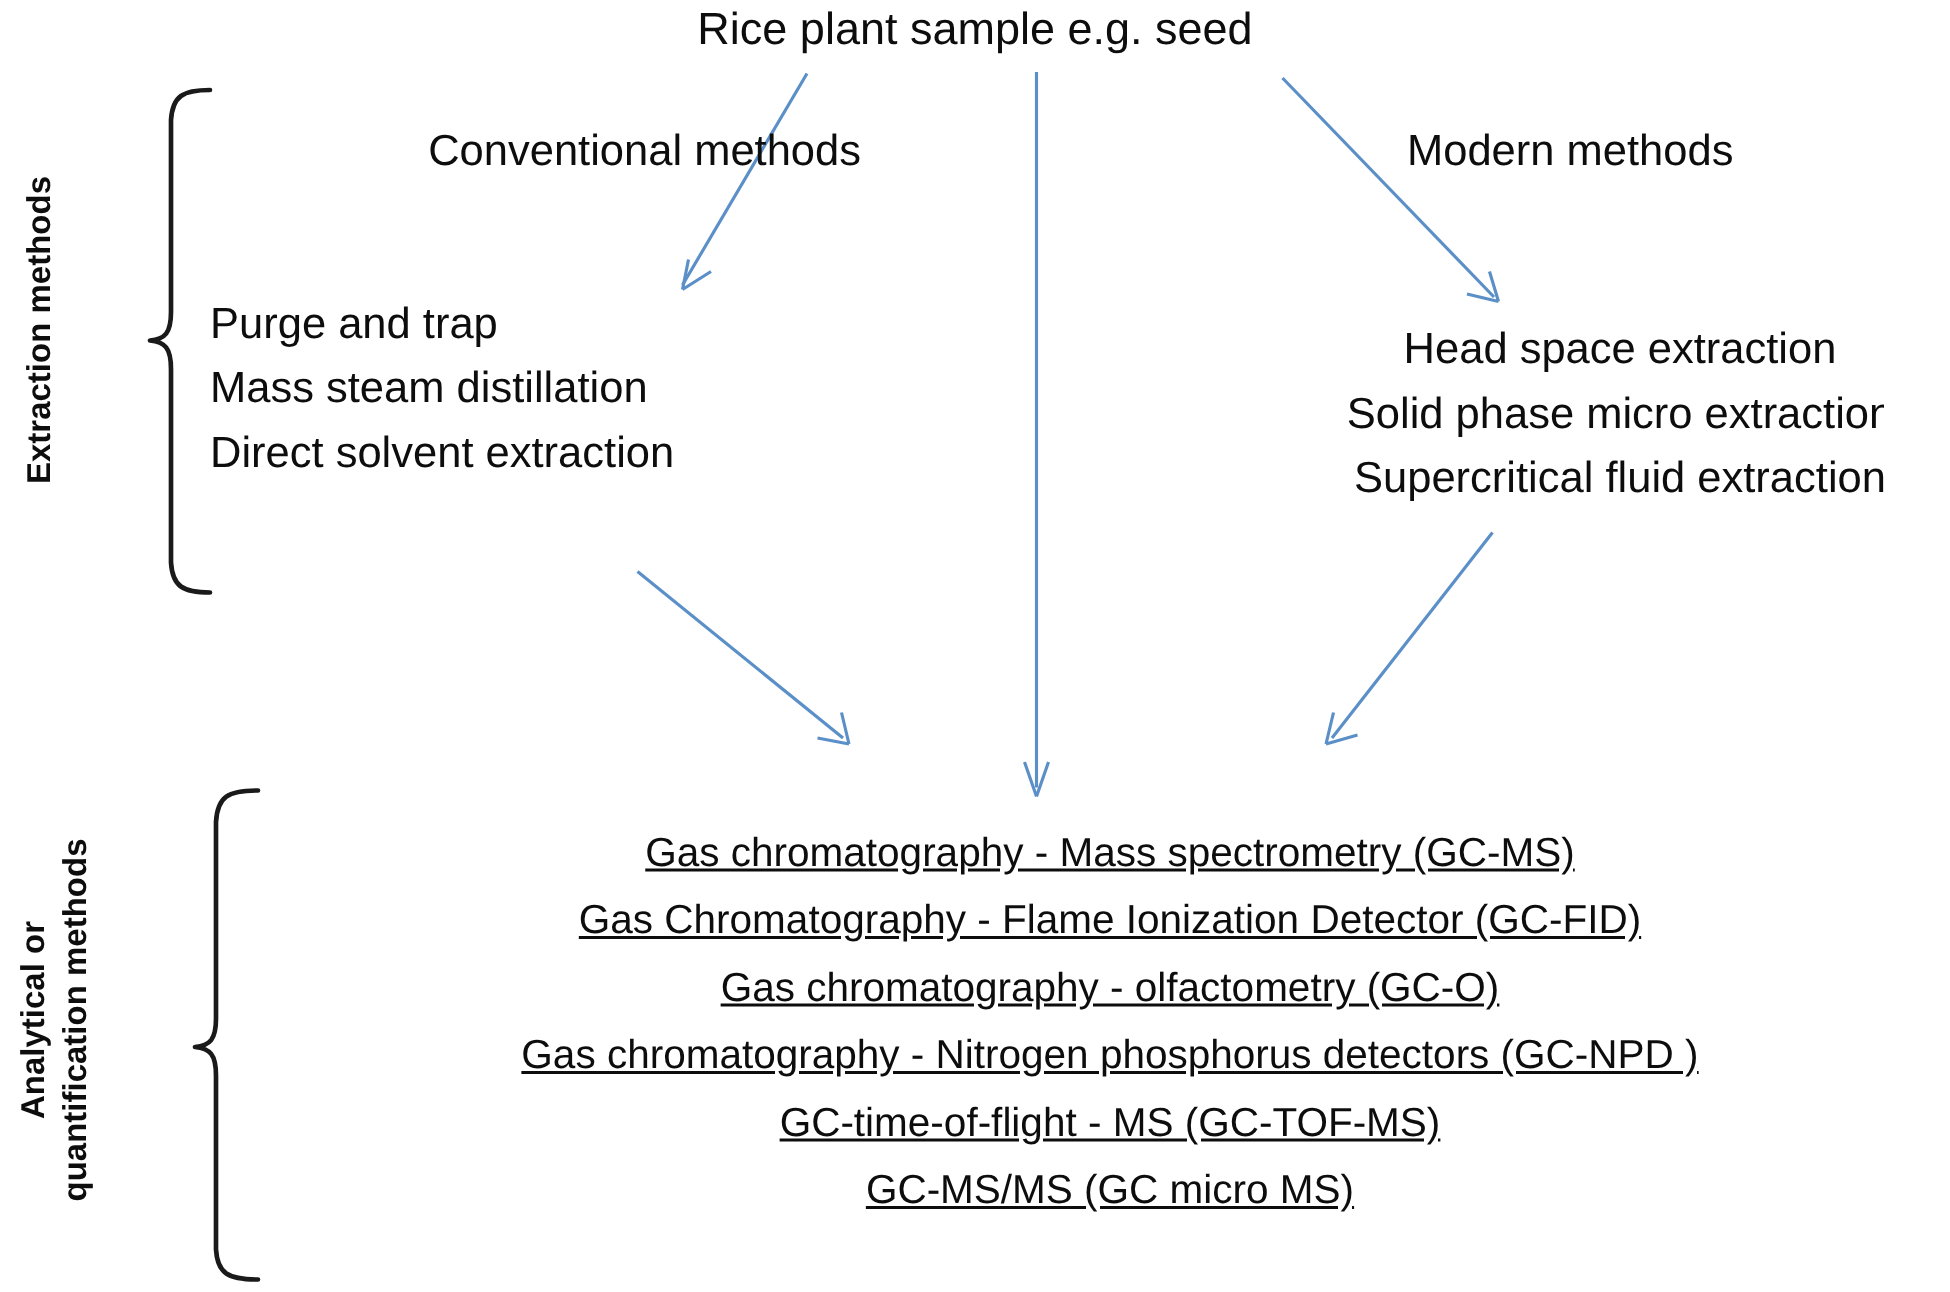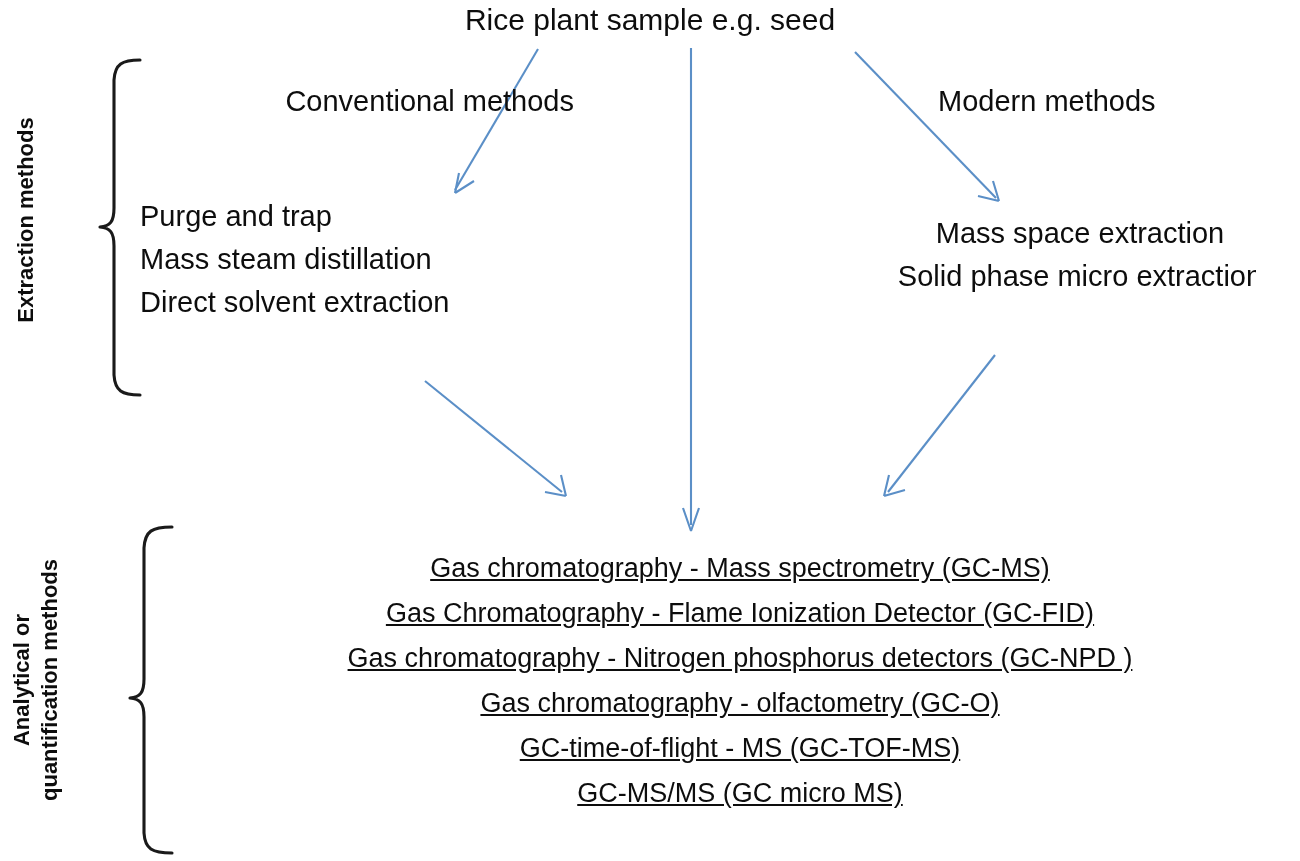--- a/index.html
+++ b/index.html
@@ -194,29 +194,30 @@
     <span>Modern methods</span>
   </div>
 
   <div class="node" id="conventional-list">
     <span class="tline">Purge and trap</span>
     <span class="tline">Mass steam distillation</span>
     <span class="tline">Direct solvent extraction</span>
   </div>
 
   <div class="node" id="modern-list">
-    <span class="tline">Mass space extraction</span>
+    <span class="tline">Head space extraction</span>
     <span class="tline">Solid phase micro extraction</span>
+    <span class="tline">Supercritical fluid extraction</span>
   </div>
 
   <div class="node" id="analytical-list">
     <span class="tline">Gas chromatography - Mass spectrometry (GC-MS)</span>
     <span class="tline">Gas Chromatography - Flame Ionization Detector (GC-FID)</span>
+    <span class="tline">Gas chromatography - olfactometry (GC-O)</span>
     <span class="tline">Gas chromatography - Nitrogen phosphorus detectors (GC-NPD )</span>
-    <span class="tline">Gas chromatography - olfactometry (GC-O)</span>
     <span class="tline">GC-time-of-flight - MS  (GC-TOF-MS)</span>
     <span class="tline">GC-MS/MS (GC micro MS)</span>
   </div>
 
   <div class="side-label" id="extraction-methods-label">
     <div class="inner">
       <span>Extraction methods</span>
     </div>
   </div>
 

